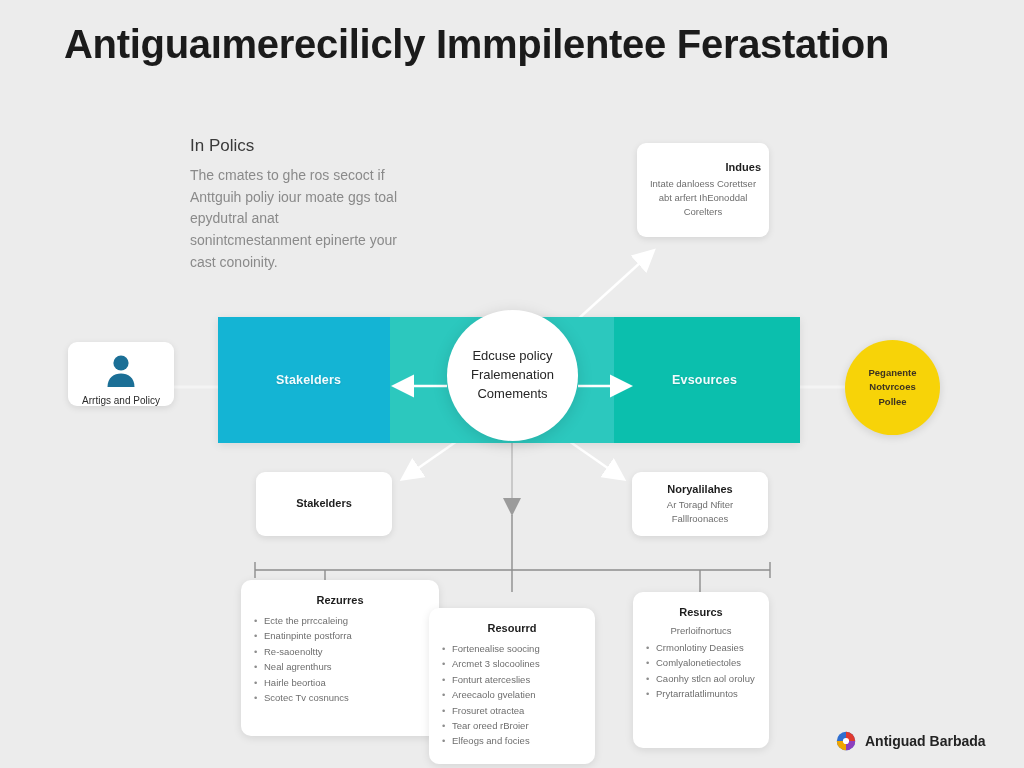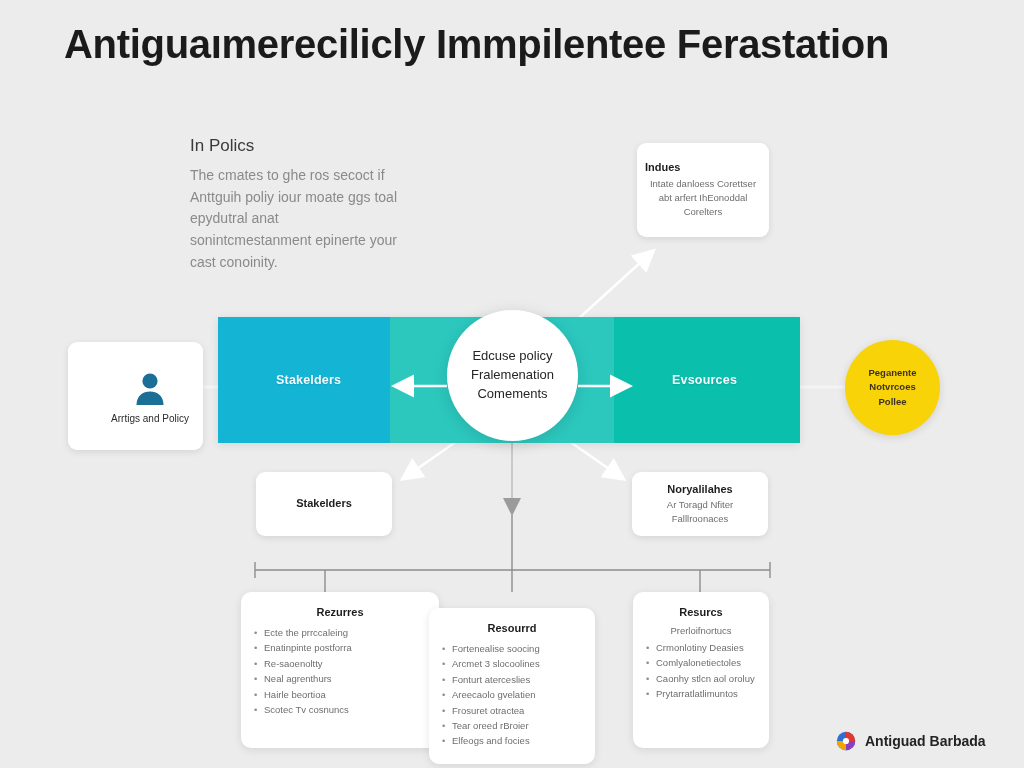--- a/index.html
+++ b/index.html
@@ -27,39 +27,39 @@
   
   .card{
     position:absolute;background:#ffffff;border-radius:9px;
     box-shadow:0 2px 7px rgba(0,0,0,0.10);
   }
   .card-title{font-size:11px;font-weight:bold;color:#1d1d1d;text-align:center;}
   .card-sub{font-size:9.5px;color:#6e6e6e;text-align:center;line-height:1.45;}
 
   
   #callout-top{left:637px;top:143px;width:132px;height:94px;
-      display:flex;flex-direction:column;align-items:flex-start;justify-content:center;padding:0 8px;box-sizing:border-box;}
+      display:flex;flex-direction:column;align-items:flex-end;justify-content:center;padding:0 8px;box-sizing:border-box;}
   #callout-top .card-title{margin-bottom:4px;}
 
   
-  #person-card{left:68px;top:342px;width:106px;height:108px;
-      display:flex;flex-direction:column;align-items:center;justify-content:center;padding-left:29px;}
+  #person-card{left:68px;top:342px;width:106px;height:64px;
+      display:flex;flex-direction:column;align-items:center;justify-content:flex-end;}
   .person-label{font-size:10px;color:#2b2b2b;margin-top:4px;text-align:center;}
 
   
   #mid-left{left:256px;top:472px;width:136px;height:64px;
       display:flex;flex-direction:column;align-items:center;justify-content:center;padding:0 6px;box-sizing:border-box;}
   #mid-right{left:632px;top:472px;width:136px;height:64px;
       display:flex;flex-direction:column;align-items:center;justify-content:center;padding:0 6px;box-sizing:border-box;}
   #mid-left .card-title,#mid-right .card-title{margin-bottom:3px;}
 
   
   .bcard{position:absolute;background:#fff;border-radius:10px;
     box-shadow:0 2px 8px rgba(0,0,0,0.10);padding:14px 12px 12px 12px;box-sizing:border-box;}
-  #bot-1{left:241px;top:592px;width:198px;height:156px;}
+  #bot-1{left:241px;top:580px;width:198px;height:156px;}
   #bot-2{left:429px;top:592px;width:166px;height:156px;margin-top:16px;}
   #bot-3{left:633px;top:592px;width:136px;height:156px;}
   .bcard h4{margin:0 0 7px 0;font-size:11px;font-weight:bold;color:#1d1d1d;text-align:center;}
   .bcard .lead{font-size:9.5px;color:#6e6e6e;text-align:center;margin:0 0 4px 0;}
   .bcard ul{margin:0;padding:0;list-style:none;}
   .bcard li{font-size:9.5px;color:#6e6e6e;line-height:1.62;padding-left:11px;position:relative;}
   .bcard li:before{content:"\2022";position:absolute;left:1px;top:0;color:#8d8d8d;}
   .bcard .tail{font-size:9.5px;color:#6e6e6e;text-align:center;line-height:1.55;margin-top:3px;}
 
   

